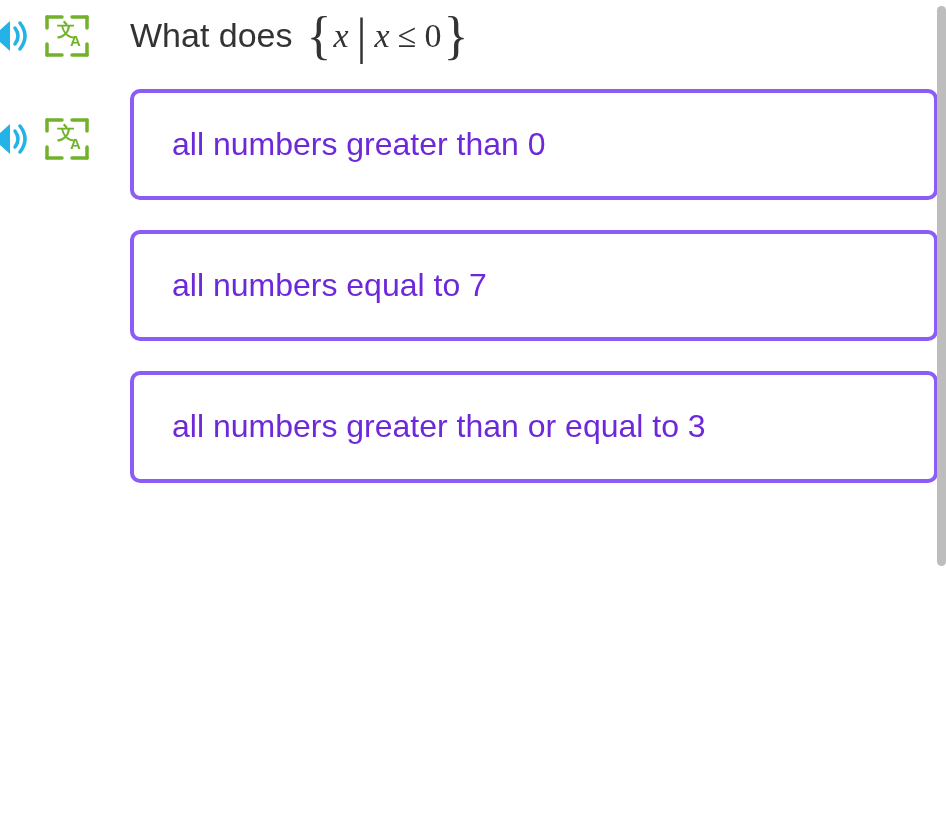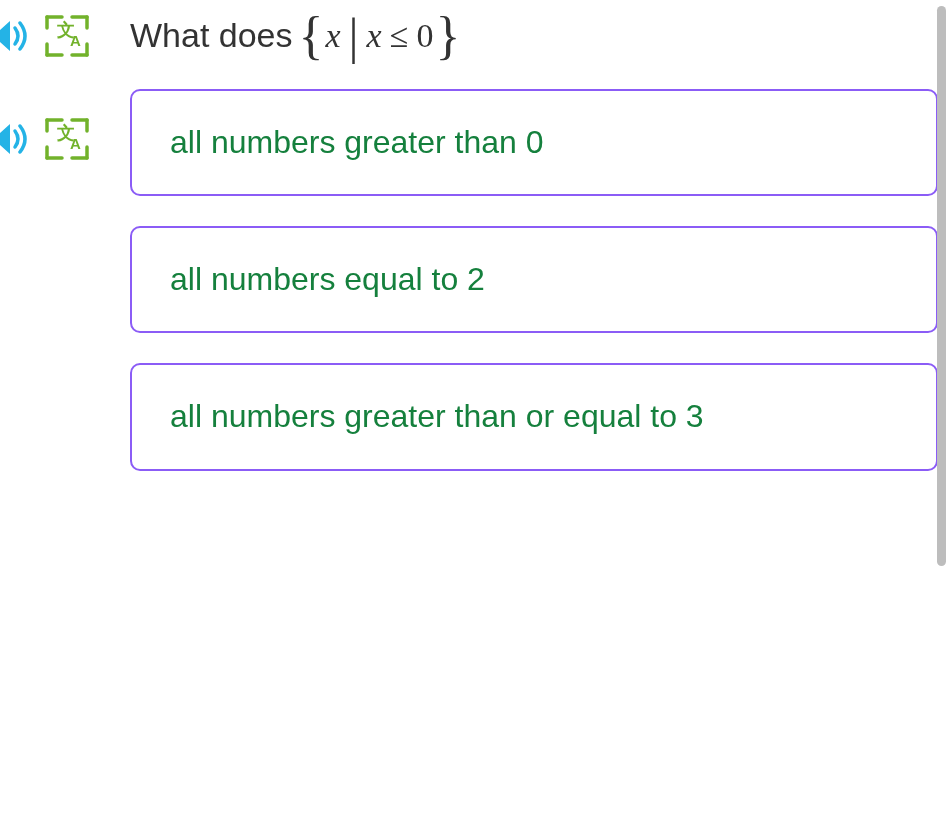--- a/index.html
+++ b/index.html
@@ -54,21 +54,21 @@
       justify-content: center;
       cursor: pointer;
     }
     .question-text {
       font-size: 34px;
       color: #333333;
       line-height: 1.5;
       display: flex;
       align-items: flex-start;
       flex-wrap: wrap;
-      gap: 0;
+      gap: 8px;
       padding-top: 0;
     }
     .math-set {
       display: inline-flex;
       align-items: center;
       font-family: 'Times New Roman', serif;
       font-style: italic;
       margin: 0 6px;
     }
     .brace {
@@ -88,25 +88,25 @@
     }
     .mvar {
       font-style: italic;
       padding: 0 2px;
     }
     .mop {
       font-style: normal;
       padding: 0 6px;
     }
     .answer-box {
-      border: 2px solid #8b5cf6;
+      border: 4px solid #8b5cf6;
       border-radius: 10px;
       padding: 30px 38px;
       font-size: 32px;
-      color: #15803d;
+      color: #6d28d9;
       cursor: pointer;
       background: #ffffff;
       margin-right: 8px;
       line-height: 1.35;
     }
     .answer-row {
       display: flex;
       align-items: flex-start;
       margin-bottom: 30px;
     }
@@ -196,21 +196,21 @@
       <div class="answer-box">
         <span>all numbers greater than 0</span>
       </div>
     </div>
   </div>
 
   <div class="answer-row">
     <div class="icons-col"></div>
     <div class="content-col">
       <div class="answer-box">
-        <span>all numbers equal to 2</span>
+        <span>all numbers equal to 7</span>
       </div>
     </div>
   </div>
 
   <div class="answer-row">
     <div class="icons-col"></div>
     <div class="content-col">
       <div class="answer-box">
         <span>all numbers greater than or equal to 3</span>
       </div>

